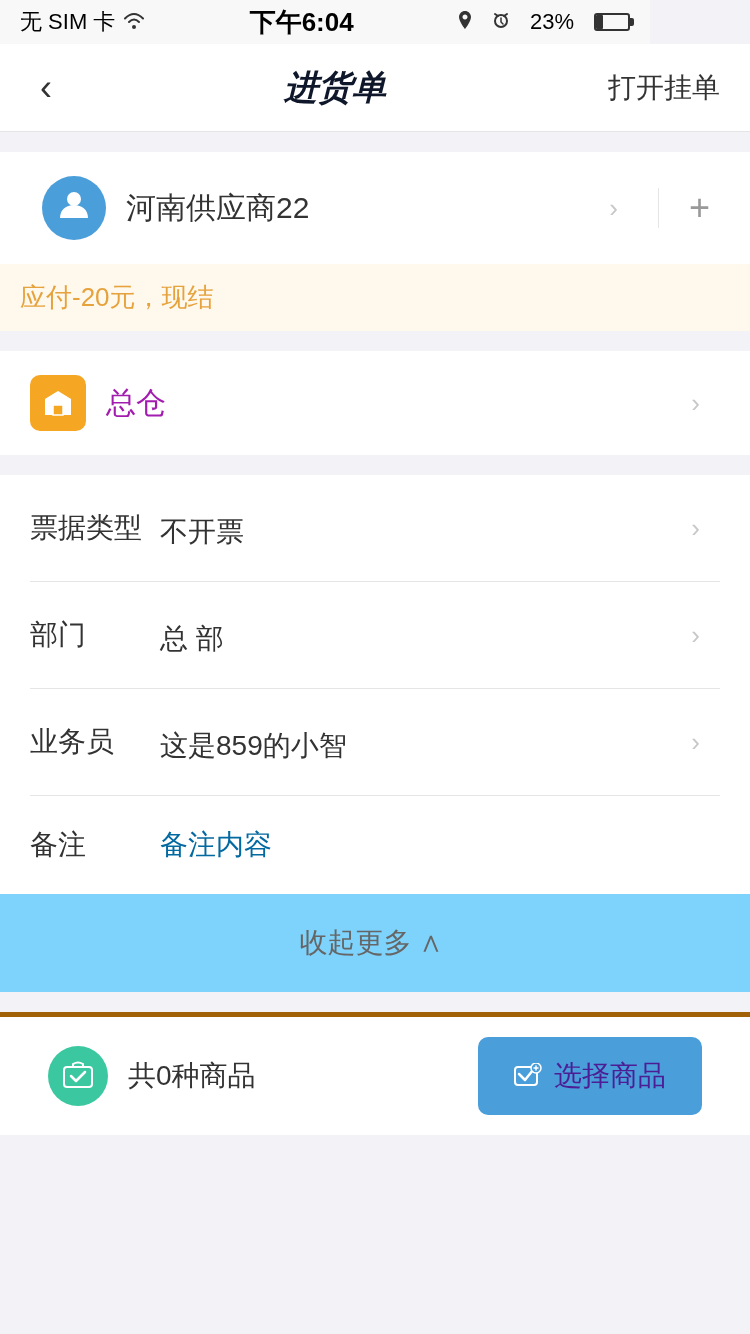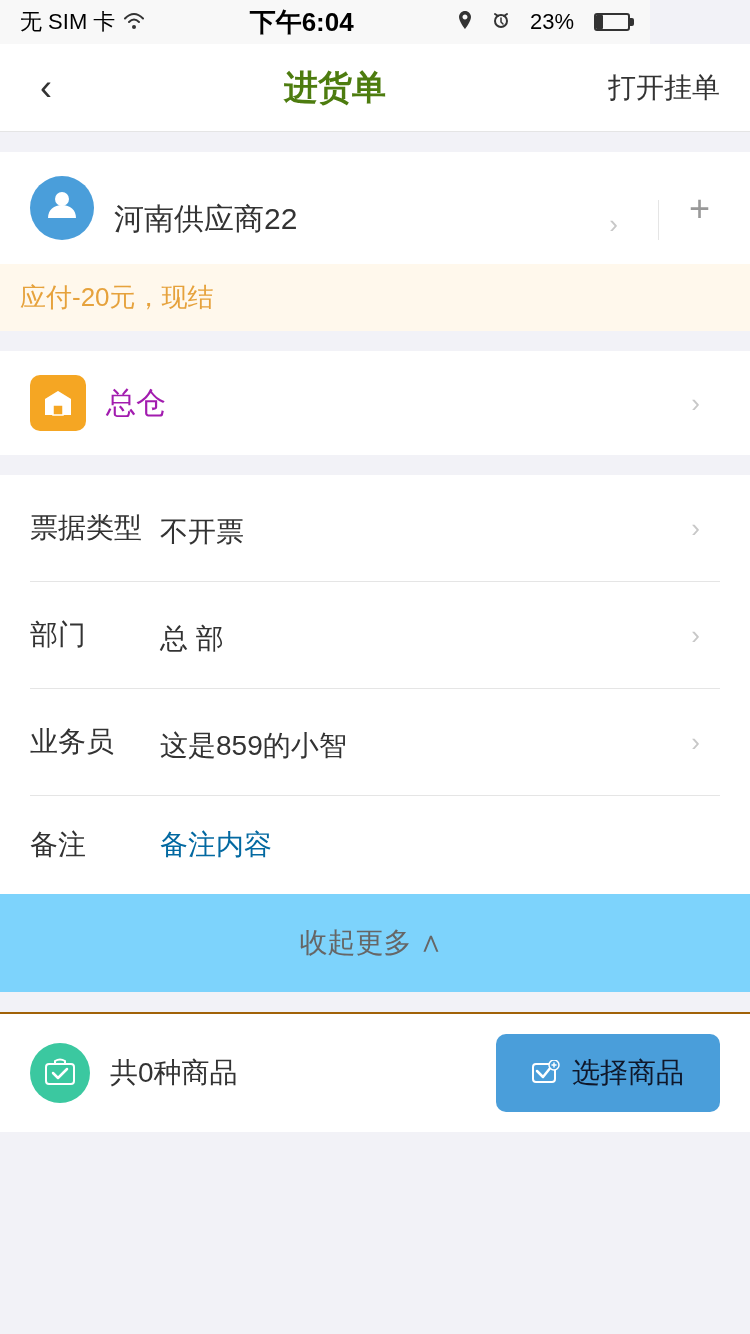--- a/index.html
+++ b/index.html
@@ -79,21 +79,22 @@
     }
     .nav-back {
       font-size: 36px;
       color: #333;
       cursor: pointer;
       padding: 10px;
     }
     .nav-title {
       font-size: 34px;
       font-weight: 600;
-      color: #4d7c0f;
+      color: #0f172a;
+      font-style: italic;
     }
     .nav-action {
       font-size: 28px;
       color: #333;
       cursor: pointer;
     }
 
     
     .section-gap {
       height: 20px;
@@ -106,23 +107,24 @@
     }
 
     
     .card-section {
       background: #ffffff;
     }
 
     
     .supplier-row {
       display: flex;
-      align-items: flex-end;
+      align-items: center;
       padding: 24px 30px;
       background: #ffffff;
+      margin-left: 12px;
     }
     .supplier-avatar {
       width: 64px;
       height: 64px;
       border-radius: 50%;
       background: #4a9eda;
       display: flex;
       align-items: center;
       justify-content: center;
       margin-right: 20px;
@@ -225,42 +227,42 @@
     .collapse-text {
       font-size: 28px;
       color: #666;
       margin-right: 8px;
     }
 
     
     .bottom-bar {
       display: flex;
       align-items: center;
-      padding: 20px 30px;
-      background: #ffffff;
-      border-top: 2px solid #a16207;
+      padding: 20px 48px;
+      background: #ffffff;
+      border-top: 5px solid #a16207;
     }
     .product-icon-wrap {
       width: 60px;
       height: 60px;
       border-radius: 50%;
       background: #3bc8a0;
       display: flex;
       align-items: center;
       justify-content: center;
       margin-right: 20px;
     }
     .product-count {
       flex: 1;
       font-size: 28px;
       color: #333;
     }
     .select-btn {
       background: #4a9eda;
-      color: #0f172a;
+      color: #4c1d95;
       border: none;
       border-radius: 10px;
       padding: 20px 36px;
       font-size: 28px;
       display: flex;
       align-items: center;
       gap: 12px;
       cursor: pointer;
     }
 

